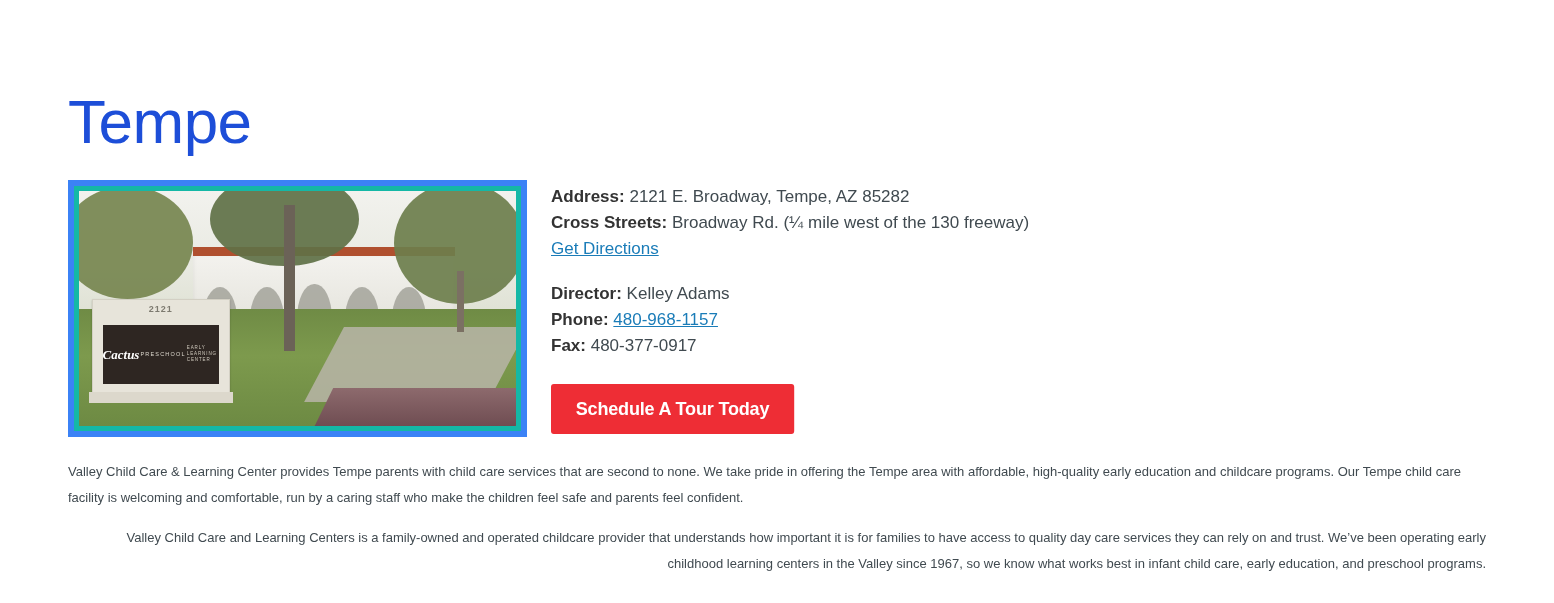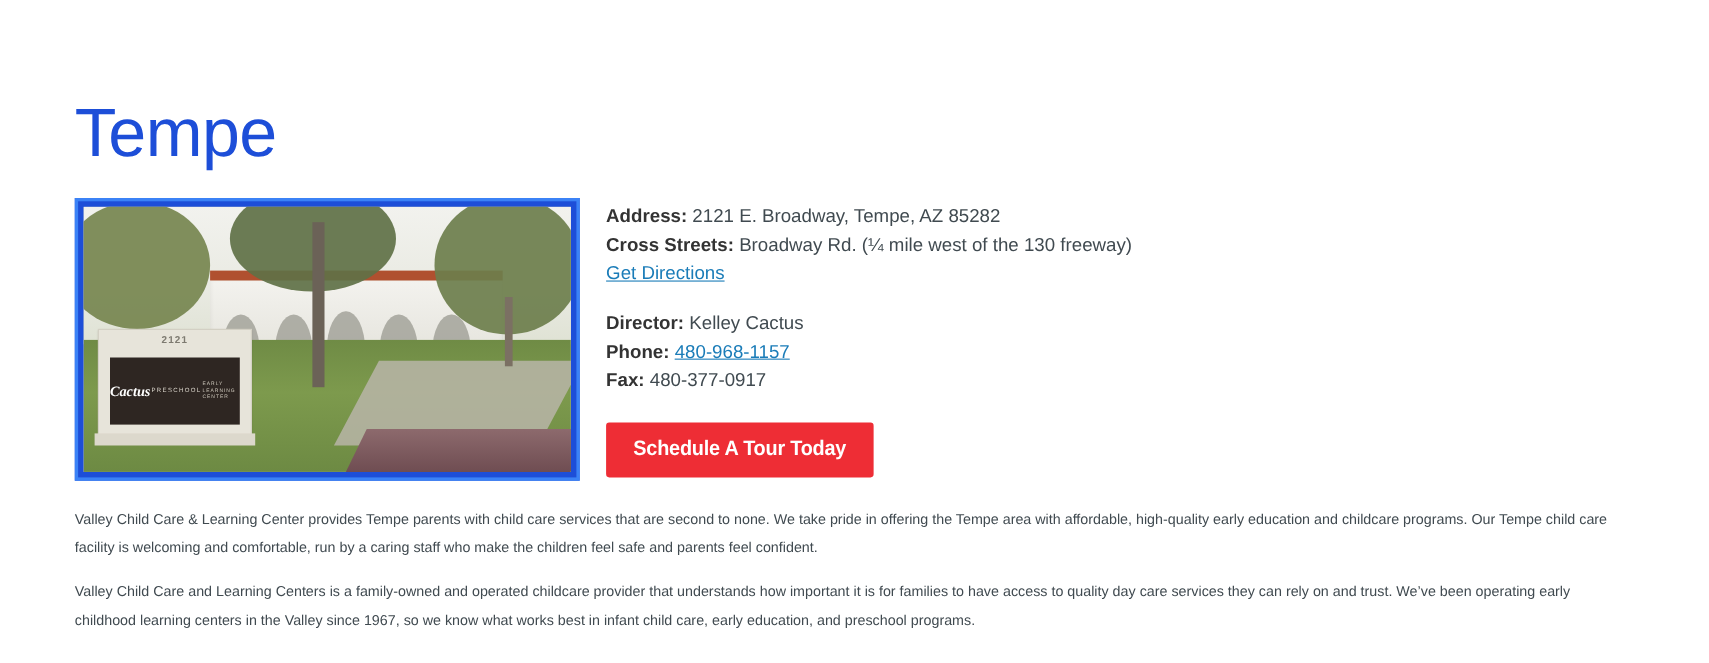--- a/index.html
+++ b/index.html
@@ -42,22 +42,22 @@
     display: flex;
     align-items: flex-start;
     margin-top: 24px;
   }
 
   
   .photo-frame {
     width: 459px;
     height: 257px;
     box-sizing: border-box;
-    border: 3px solid #3b82f6;
-    background: #1d4ed8;
+    border: 6px solid #3b82f6;
+    background: #14b8a6;
     padding: 5px;
     flex: 0 0 auto;
   }
   .photo {
     position: relative;
     width: 100%;
     height: 100%;
     overflow: hidden;
     background: #cfd3c4;
   }
@@ -256,21 +256,21 @@
   .body-copy {
     margin-top: 22px;
   }
   .body-copy p {
     margin: 0 0 14px 0;
     font-size: 13px;
     line-height: 26px;
     color: #404a50;
     max-width: 1424px;
   }
-  .body-copy p:last-child { margin-bottom: 2px; }
+  .body-copy p:last-child { margin-bottom: 2px; text-align: right; }
 </style>
 </head>
 <body>
 
 <div class="page">
 
   <h1 class="page-title">Tempe</h1>
 
   <div class="top-section">
 
@@ -317,21 +317,21 @@
           <span>Broadway Rd. (¼ mile west of the 130 freeway)</span>
         </div>
         <div class="info-line">
           <a class="link" href="#">Get Directions</a>
         </div>
       </div>
 
       <div class="info-group">
         <div class="info-line">
           <span class="lbl">Director:</span>
-          <span>Kelley Cactus</span>
+          <span>Kelley Adams</span>
         </div>
         <div class="info-line">
           <span class="lbl">Phone:</span>
           <a class="link" href="#">480-968-1157</a>
         </div>
         <div class="info-line">
           <span class="lbl">Fax:</span>
           <span>480-377-0917</span>
         </div>
       </div>

